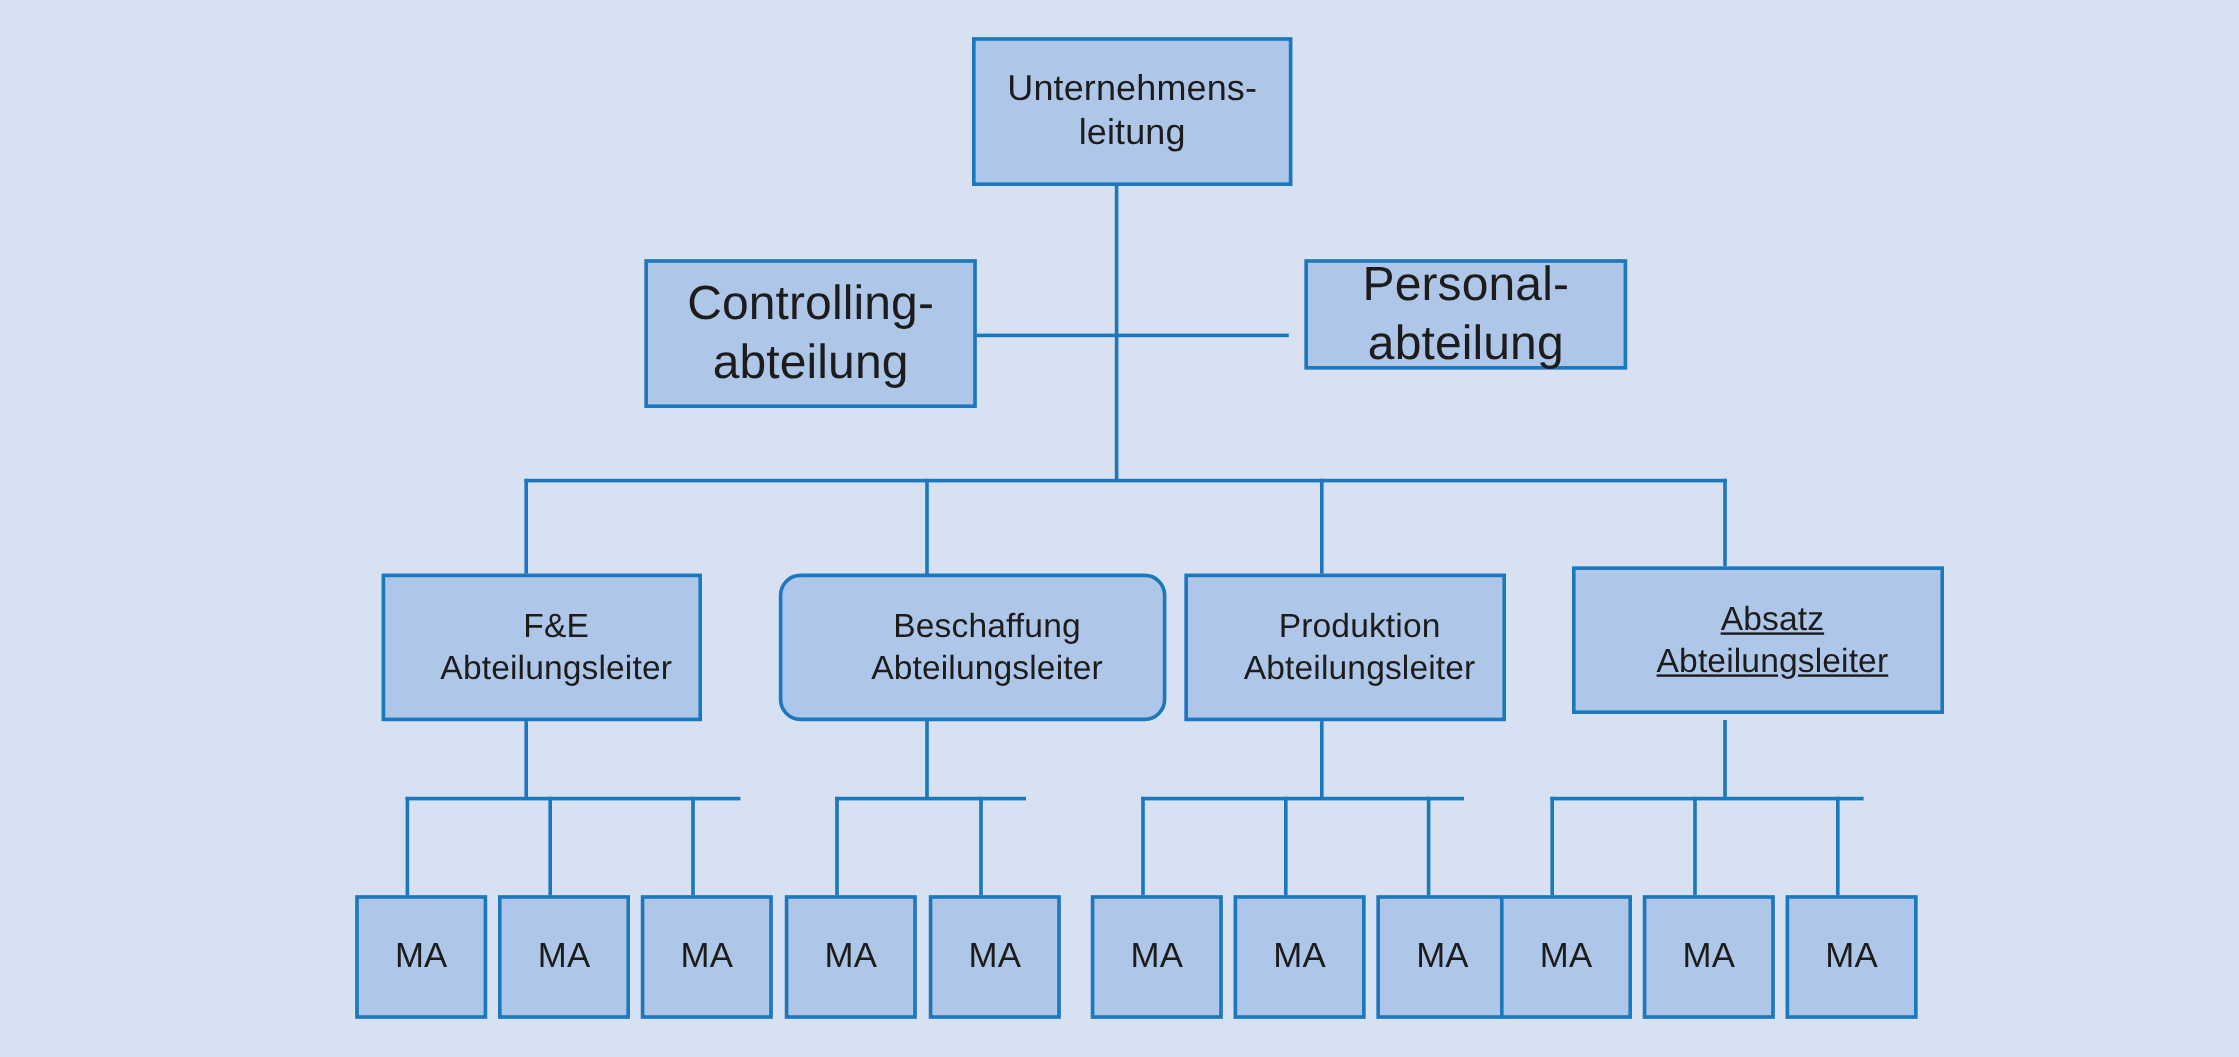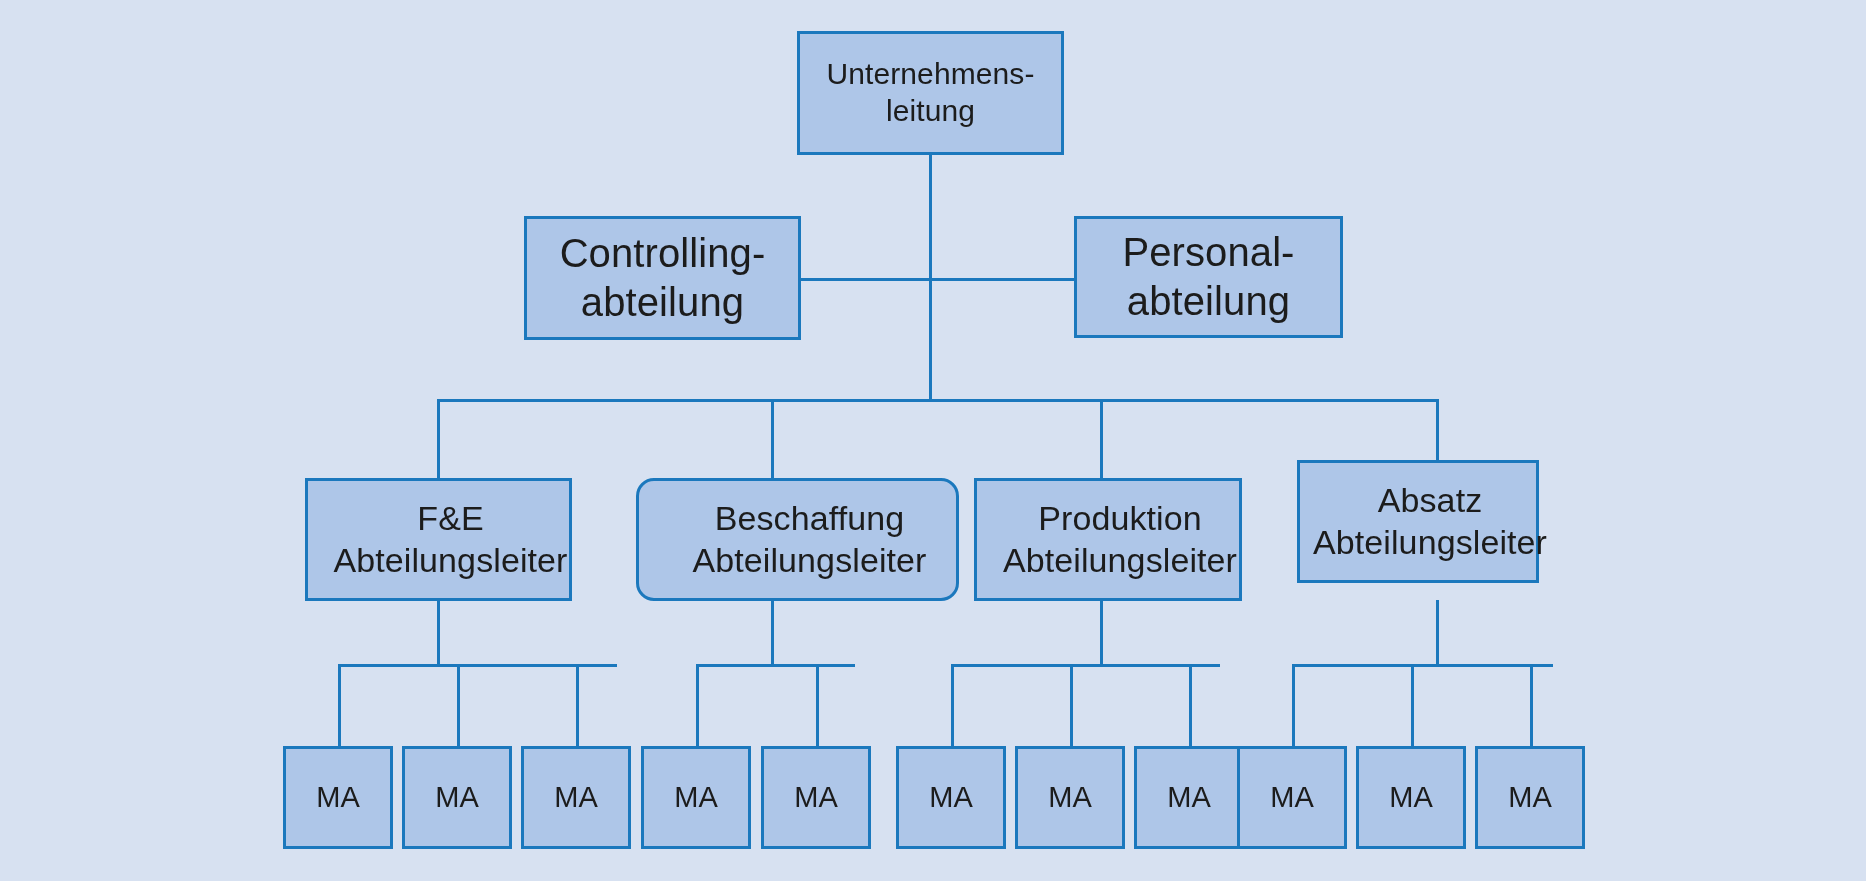--- a/index.html
+++ b/index.html
@@ -27,24 +27,25 @@
     background: #aec6e8;
     border: 3px solid #1b78bd;
     display: flex;
     align-items: center;
     justify-content: center;
     text-align: center;
     color: #1c1c1c;
     line-height: 1.22;
     white-space: pre-line;
     letter-spacing: 0.1px;
+    margin-left: 13px;
   }
   .node-top      { font-size: 30px; }
   .node-staff    { font-size: 40px; }
-  .node-dept     { font-size: 34px; padding-left: 24px; }
+  .node-dept     { font-size: 28px; padding-left: 24px; }
   .node-ma       { font-size: 29px; }
 
   
   .line {
     position: absolute;
     background: #1b78bd;
   }
   .line-v { width: 3px; }
   .line-h { height: 3px; }
 </style>
@@ -86,30 +87,30 @@
   <div class="line line-h" style="left:1292px; top:664px; width:261px;"></div>
   <div class="line line-v" style="left:1292px; top:664px; height:84px;"></div>
   <div class="line line-v" style="left:1411px; top:664px; height:84px;"></div>
   <div class="line line-v" style="left:1530px; top:664px; height:84px;"></div>
 
   <div class="node node-top" style="left:797px; top:31px; width:267px; height:124px;">Unternehmens-
 leitung</div>
 
   <div class="node node-staff" style="left:524px; top:216px; width:277px; height:124px;">Controlling-
 abteilung</div>
-  <div class="node node-staff" style="left:1074px; top:216px; width:269px; height:122px;">Personal-
+  <div class="node node-staff" style="left:1074px; top:216px; width:269px; height:92px;">Personal-
 abteilung</div>
 
   <div class="node node-dept" style="left:305px; top:478px; width:267px; height:123px;">F&amp;E
 Abteilungsleiter</div>
   <div class="node node-dept" style="left:636px; top:478px; width:323px; height:123px;border-radius:18px;">Beschaffung
 Abteilungsleiter</div>
   <div class="node node-dept" style="left:974px; top:478px; width:268px; height:123px;">Produktion
 Abteilungsleiter</div>
-  <div class="node node-dept" style="left:1297px; top:460px; width:242px; height:123px;">Absatz
+  <div class="node node-dept" style="left:1297px; top:472px; width:310px; height:123px;text-decoration:underline;">Absatz
 Abteilungsleiter</div>
 
   <div class="node node-ma" style="left:283px; top:746px; width:110px; height:103px;">MA</div>
   <div class="node node-ma" style="left:402px; top:746px; width:110px; height:103px;">MA</div>
   <div class="node node-ma" style="left:521px; top:746px; width:110px; height:103px;">MA</div>
 
   <div class="node node-ma" style="left:641px; top:746px; width:110px; height:103px;">MA</div>
   <div class="node node-ma" style="left:761px; top:746px; width:110px; height:103px;">MA</div>
 
   <div class="node node-ma" style="left:896px; top:746px; width:110px; height:103px;">MA</div>

